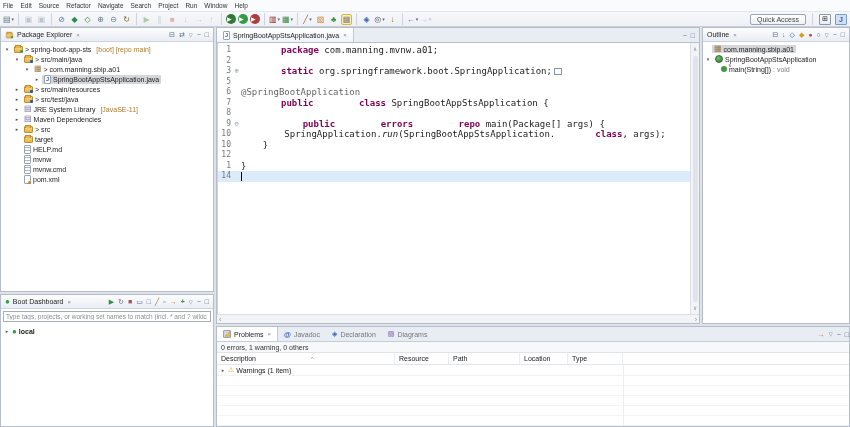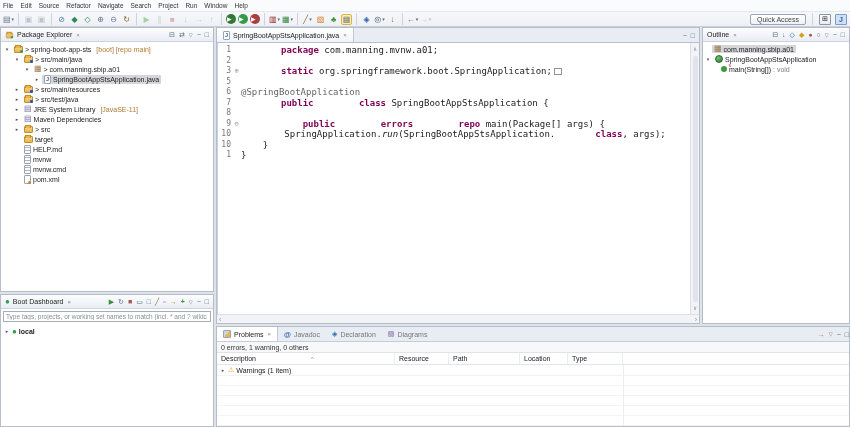--- a/index.html
+++ b/index.html
@@ -390,23 +390,33 @@
               <span class="lnum">10</span>
                 <span class="fold"></span>
               <span class="ltext"><span>        SpringApplication.</span><span class="it">run</span><span>(SpringBootAppStsApplication.</span><span class="kw">class</span><span>, args);</span></span>
             </div>
             <div class="cl">
               <span class="lnum">10</span>
                 <span class="fold"></span>
               <span class="ltext"><span>    }</span></span>
             </div>
             <div class="cl">
+              <span class="lnum">12</span>
+                <span class="fold"></span>
+              <span class="ltext"></span>
+            </div>
+            <div class="cl">
               <span class="lnum">1</span>
                 <span class="fold"></span>
               <span class="ltext"><span>}</span></span>
+            </div>
+            <div class="cl cur">
+              <span class="lnum">14</span>
+                <span class="fold"></span>
+              <span class="ltext"><span class="cursorbar"></span></span>
             </div>
             <div class="vscroll">
               <span>∧</span>
               <span class="sthumb"></span>
               <span>∨</span>
             </div>
           </div>
           <div class="hscroll">
             <span>‹</span>
             <span class="htrack"></span>

